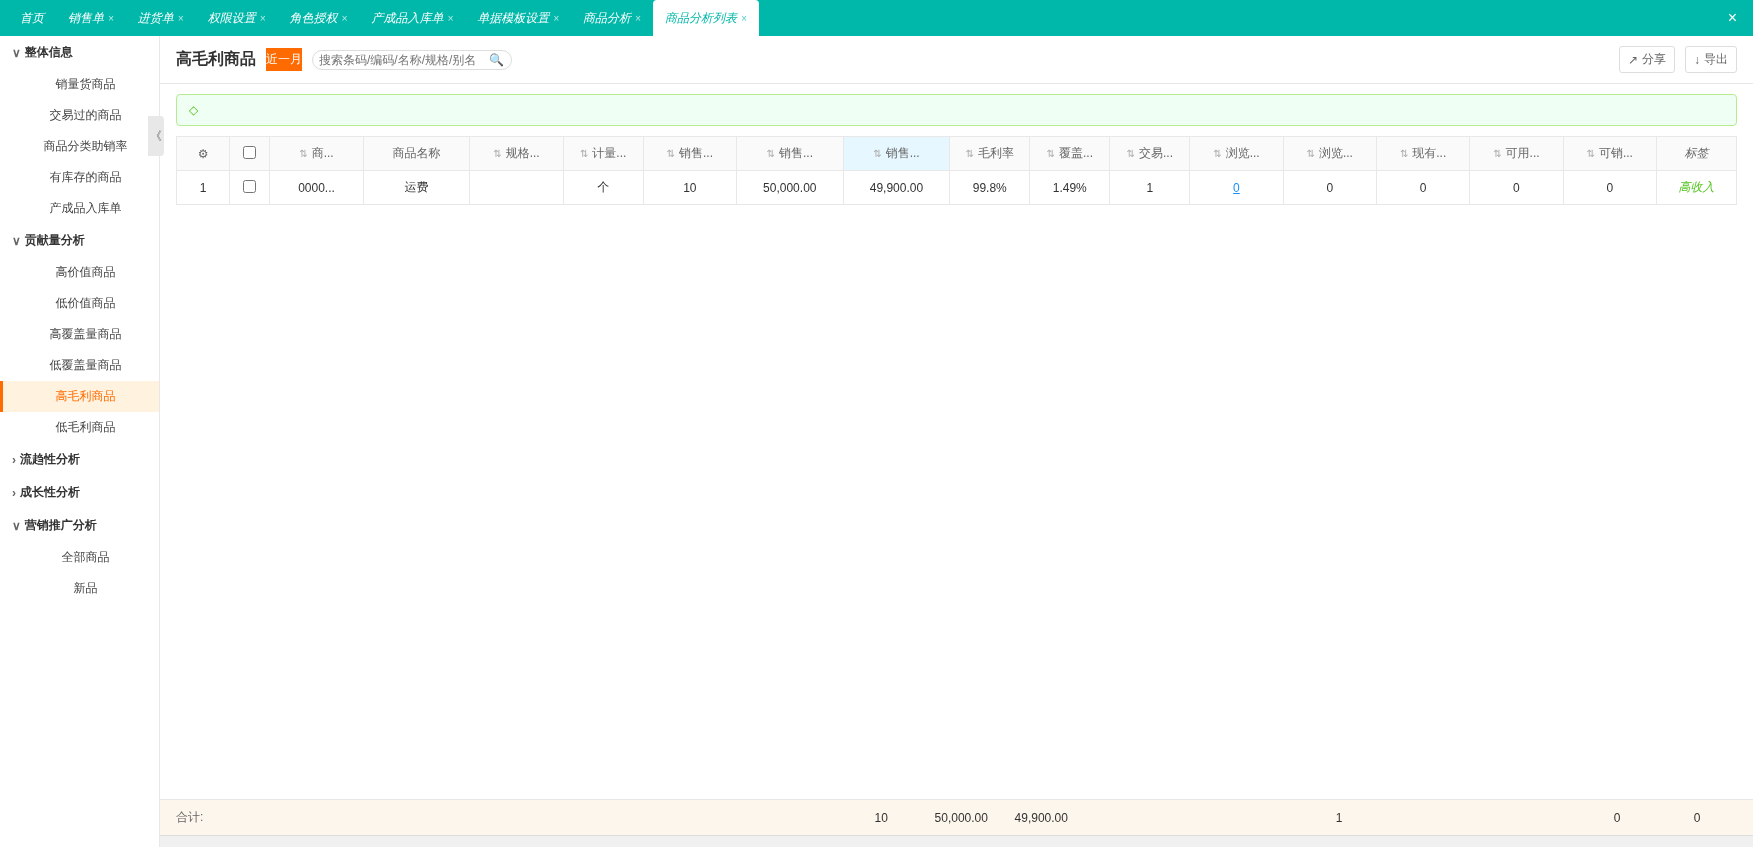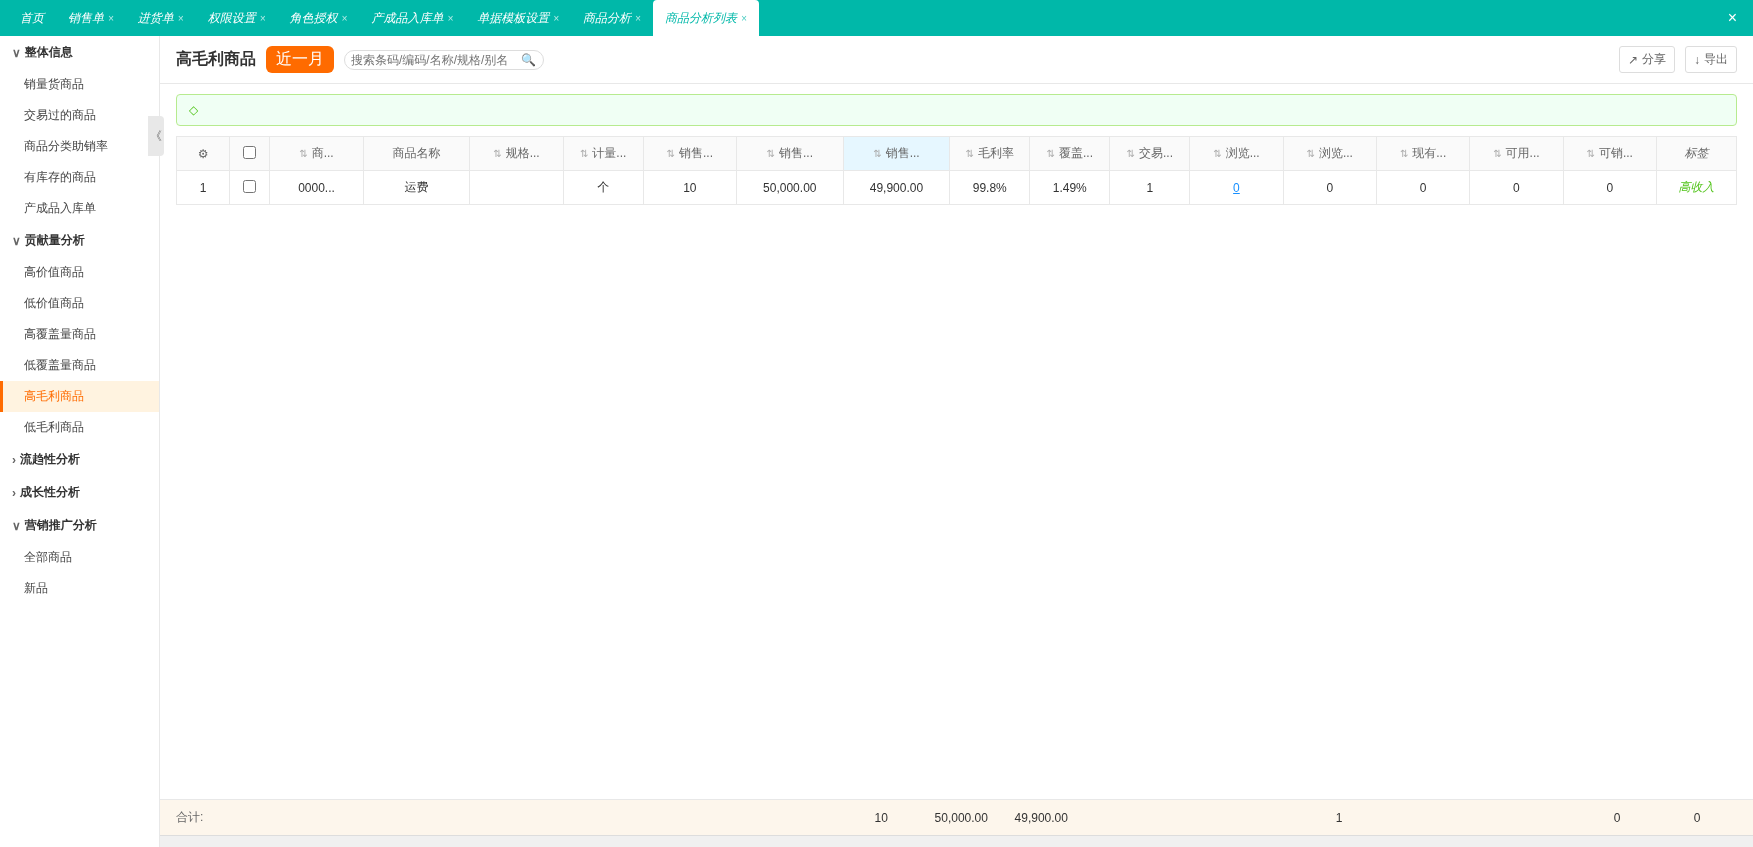--- a/index.html
+++ b/index.html
@@ -63,20 +63,21 @@
       font-size: 12px;
     }
     .sidebar-group-header .arrow { margin-right: 4px; color: #666; }
     .sidebar-item {
       padding: 7px 12px 7px 24px;
       cursor: pointer;
       color: #444;
       white-space: nowrap;
       overflow: hidden;
       text-overflow: ellipsis;
+      text-align: center;
     }
     .sidebar-item.active {
       background: #fff3e0;
       color: #ff6b00;
       border-left: 3px solid #ff6b00;
       padding-left: 21px;
     }
 
     
     .sidebar-collapse {
@@ -115,24 +116,24 @@
     }
     .content-title {
       font-size: 16px;
       font-weight: bold;
       color: #333;
     }
     .time-filter-btn {
       background: #ff6b00;
       color: #fff;
       border: none;
-      padding: 3px 10px;
-      border-radius: 6px;
-      cursor: pointer;
-      font-size: 16px;
+      padding: 3px 0;
+      border-radius: 0;
+      cursor: pointer;
+      font-size: 12px;
     }
     .search-input-wrap {
       display: flex;
       align-items: center;
       border: 1px solid #ddd;
       border-radius: 10px;
       padding: 2px 6px;
       background: #fff;
       width: 200px;
     }

